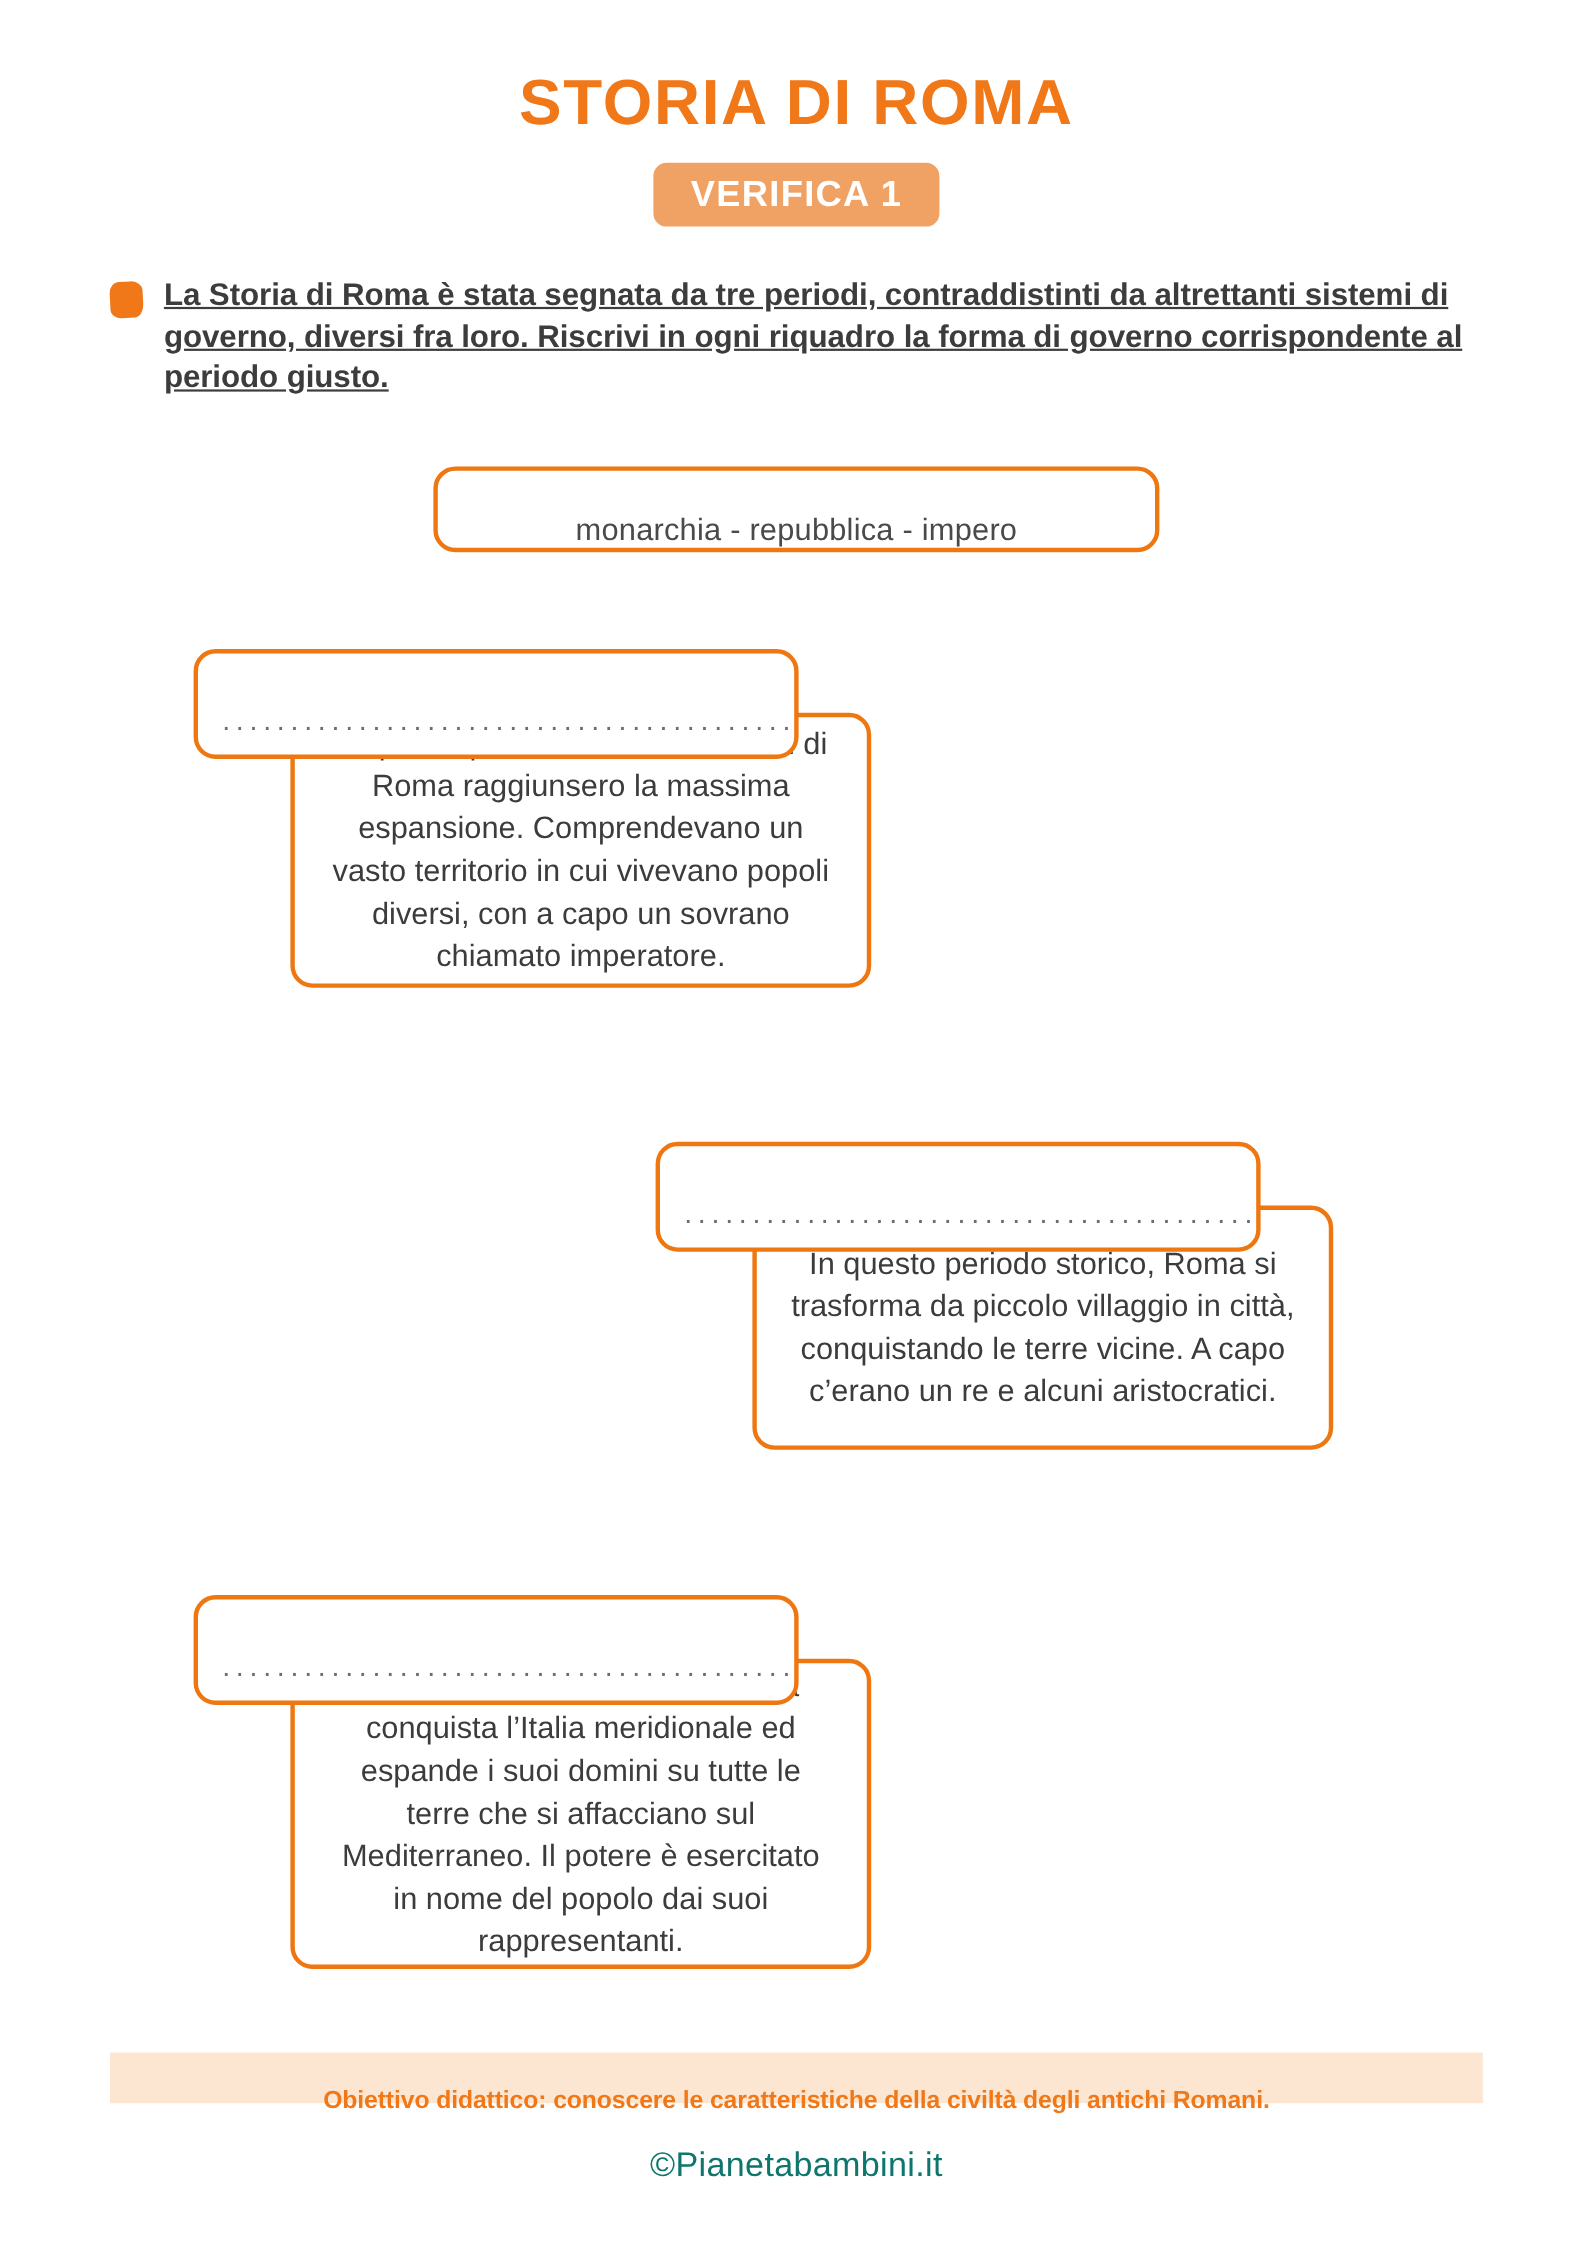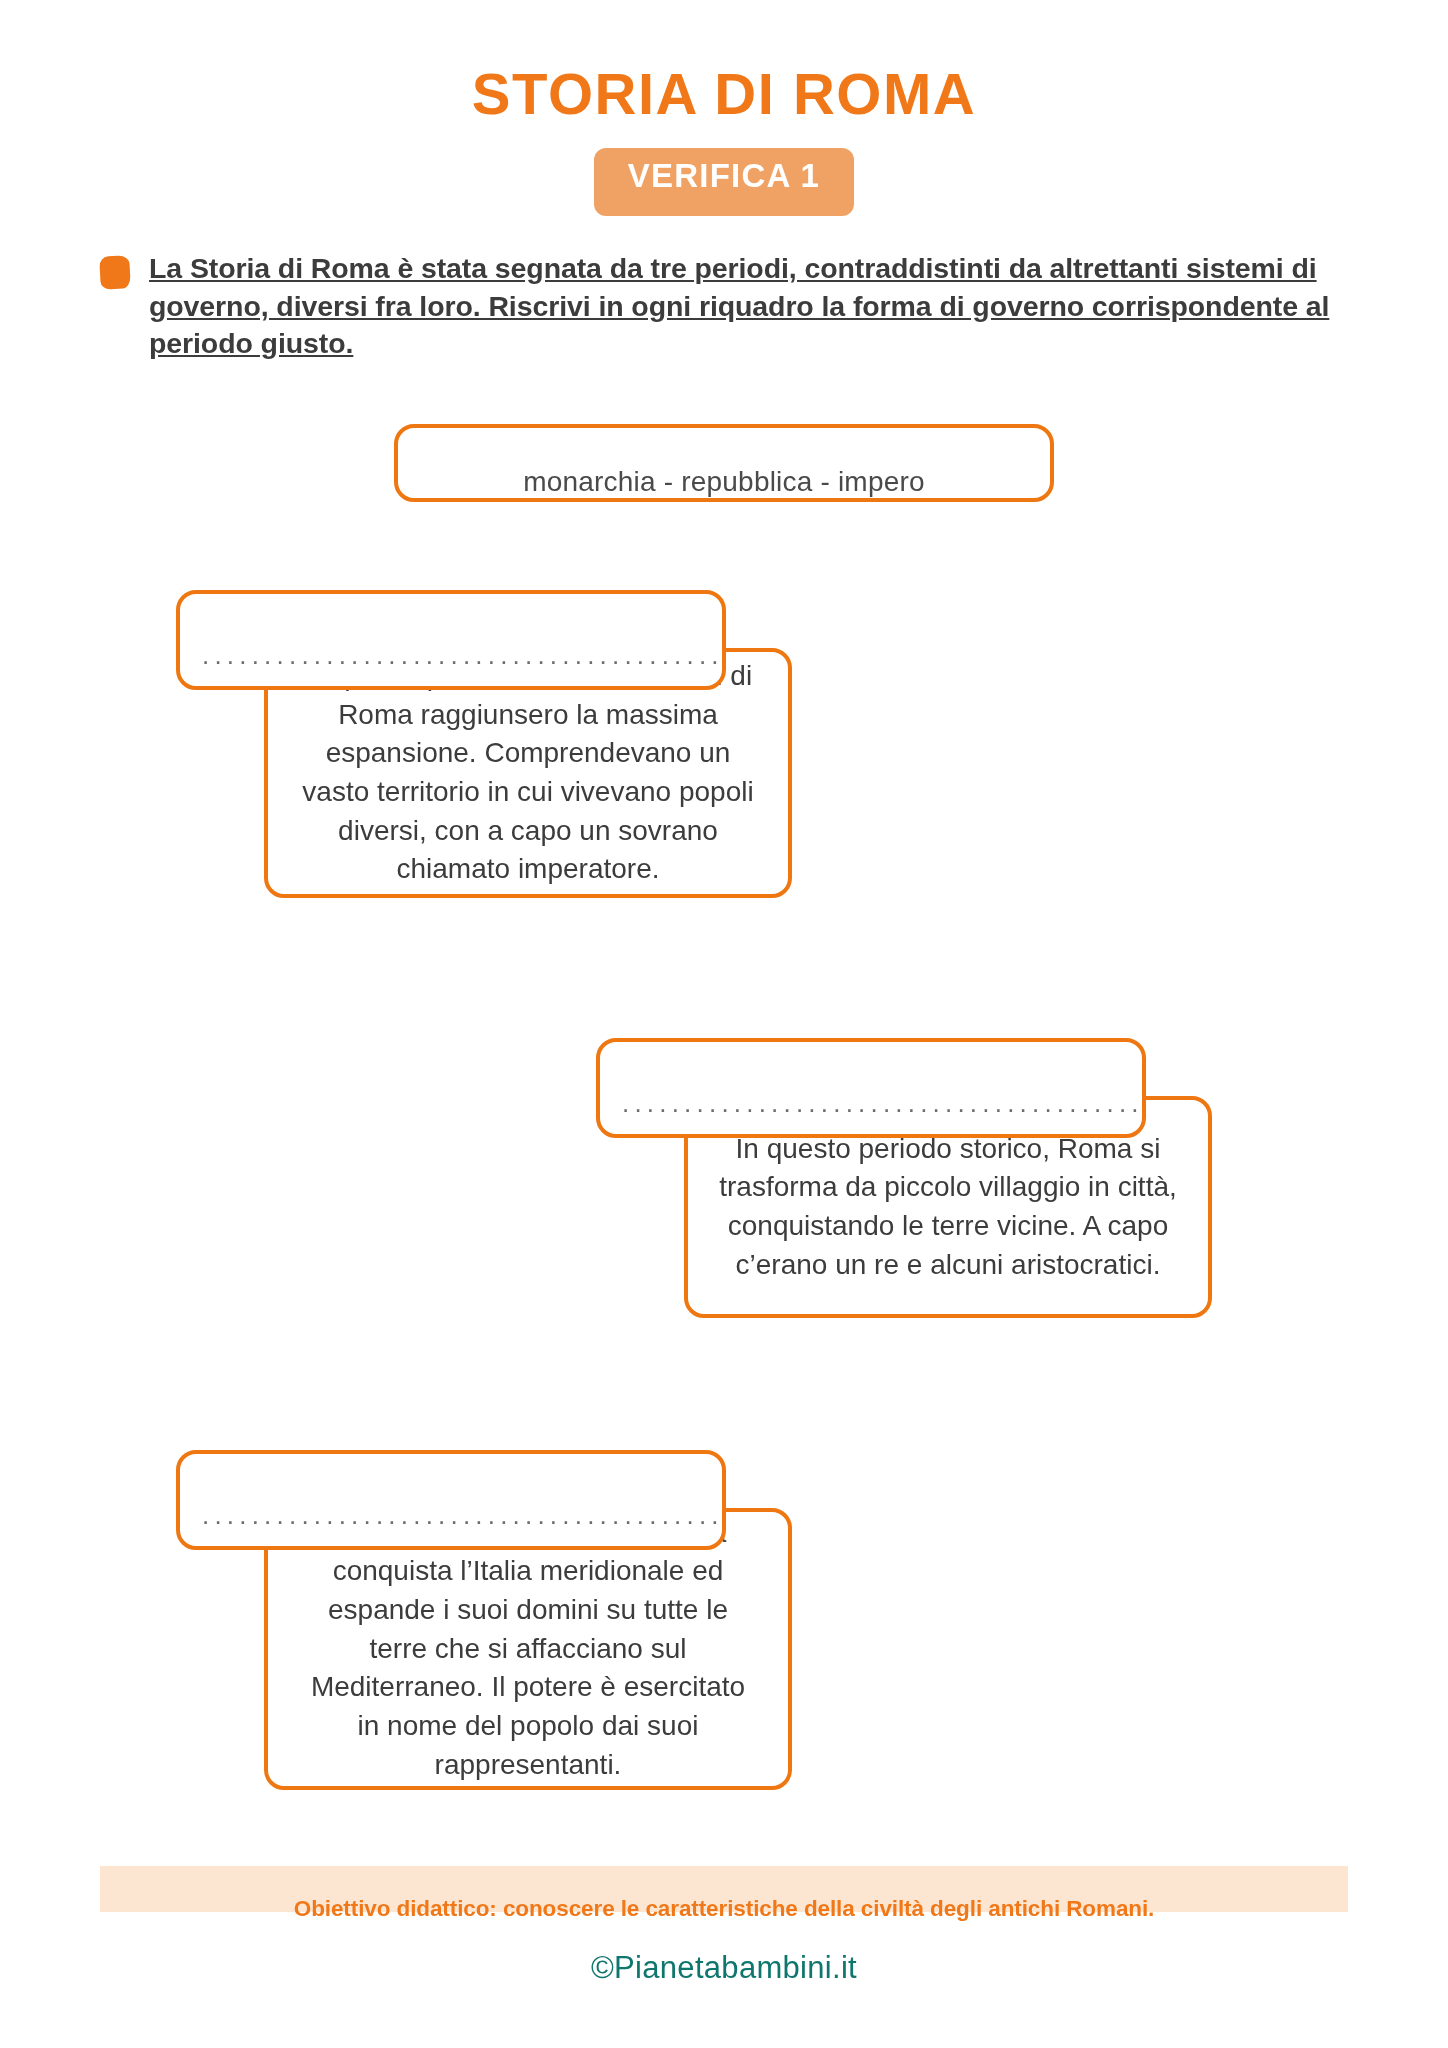--- a/index.html
+++ b/index.html
@@ -35,21 +35,21 @@
     width: 1448px;
     text-align: center;
   }
   .badge {
     display: inline-block;
     background: #F0A264;
     color: #ffffff;
     font-size: 33px;
     font-weight: bold;
     letter-spacing: 1.2px;
-    padding: 9px 34px 21px 34px;
+    padding: 9px 34px 11px 34px;
     border-radius: 12px;
   }
 
   
   .instruction {
     position: absolute;
     top: 250px;
     left: 100px;
     width: 1250px;
     display: flex;

